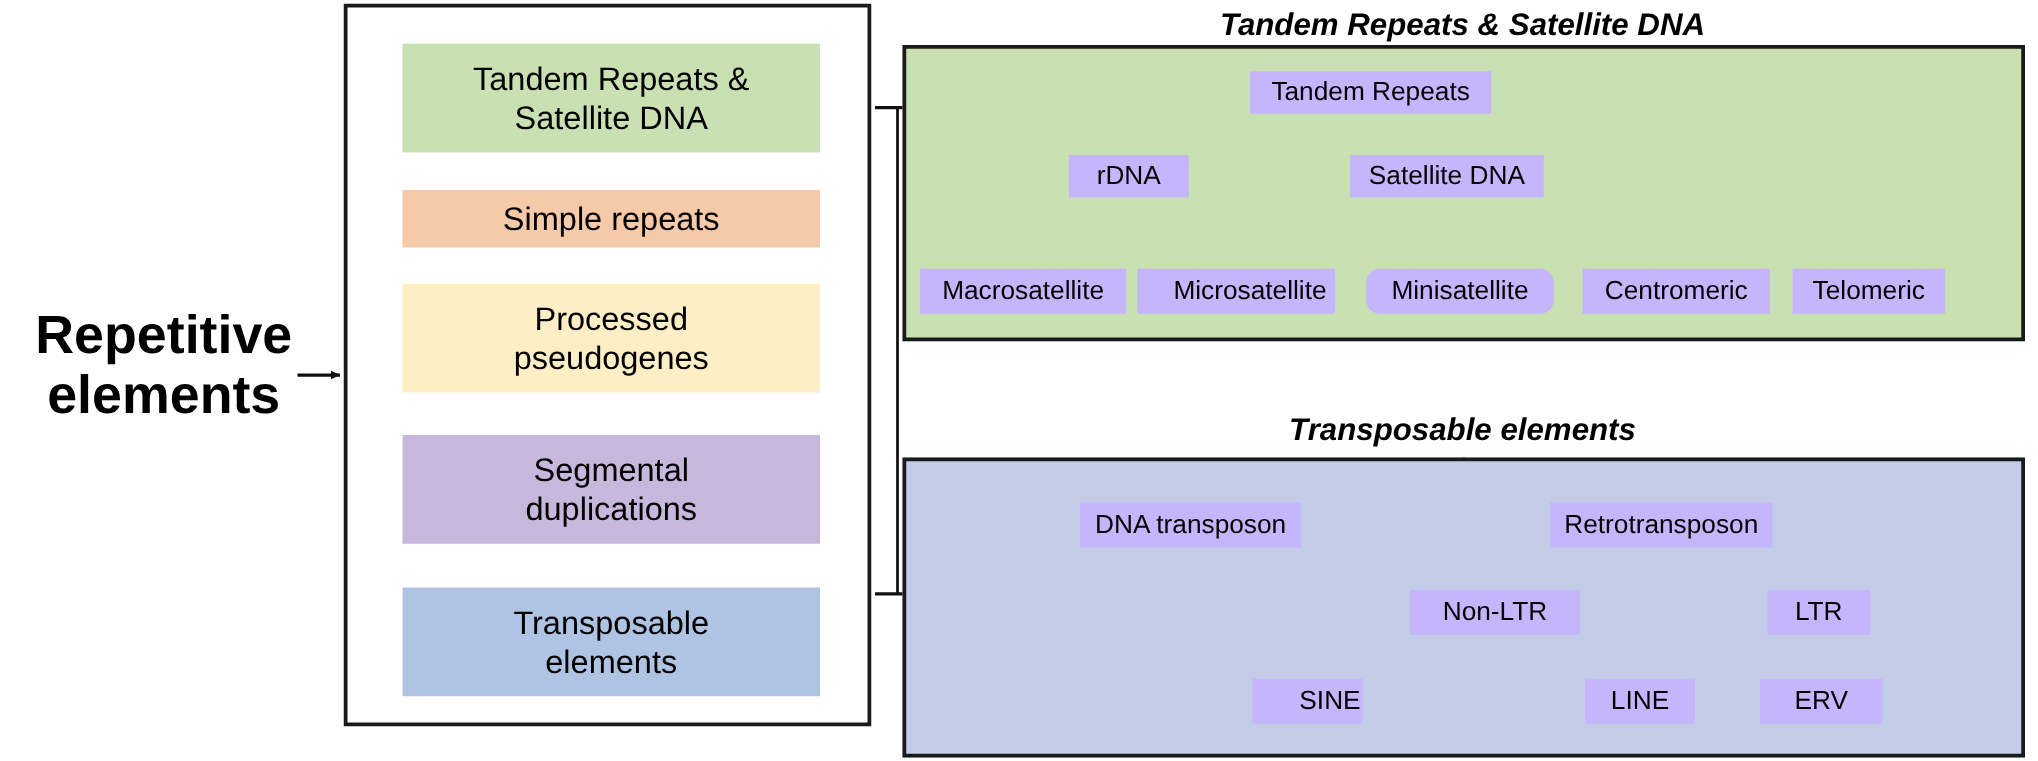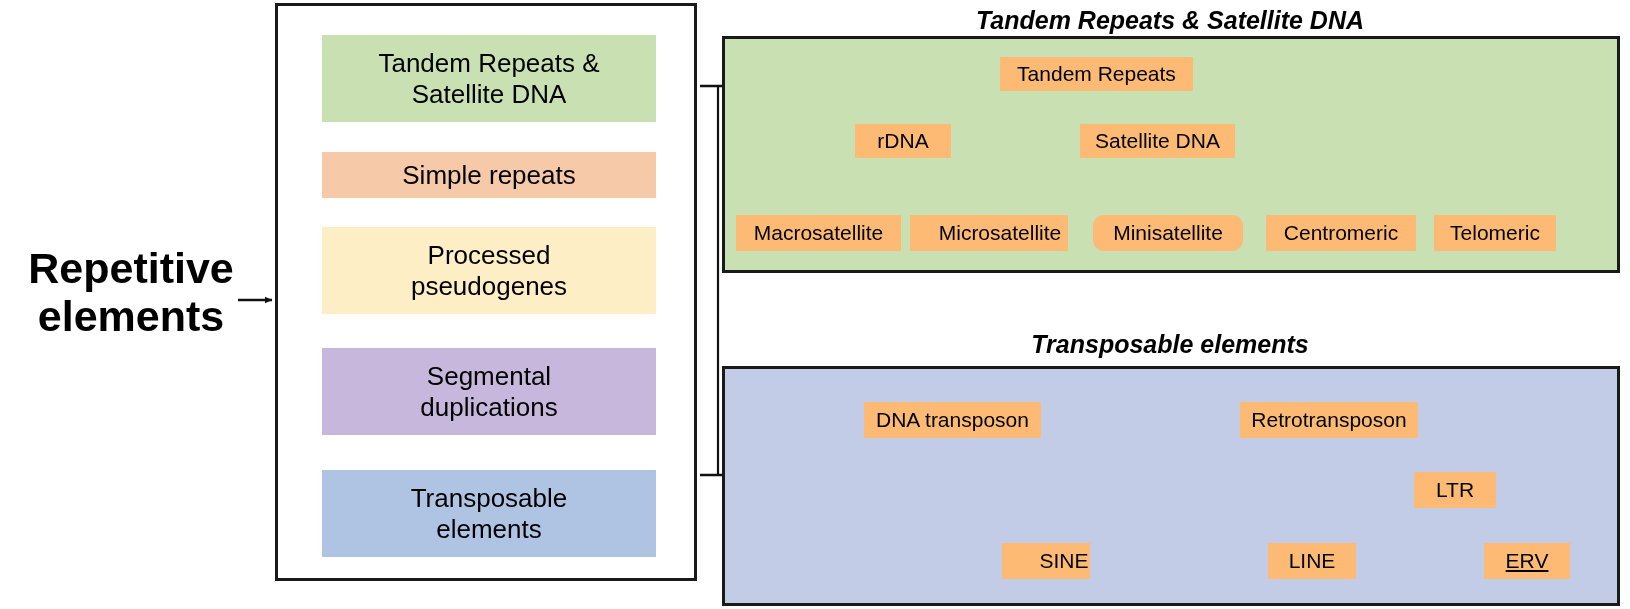--- a/index.html
+++ b/index.html
@@ -29,21 +29,21 @@
   .section-title{position:absolute;font-size:25px;font-weight:bold;text-align:center;font-style:italic;}
   #title-tandem{left:718px;top:6px;width:904px;}
   #title-te{left:718px;top:330px;width:904px;}
 
   
   .subpanel{position:absolute;box-sizing:border-box;border:3px solid #1a1a1a;}
   #panel-tandem{left:722px;top:36px;width:898px;height:237px;background:#c9e0b3;}
   #panel-te{left:722px;top:366px;width:898px;height:240px;background:#c3cce6;}
 
   
-  .node{position:absolute;background:#fdba74;display:flex;align-items:center;
+  .node{position:absolute;background:#c4b5fd;display:flex;align-items:center;
     justify-content:center;text-align:center;font-size:21px;white-space:nowrap;
     box-sizing:border-box;}
 </style>
 </head>
 <body>
 
 <div class="canvas">
 
   <svg class="edges" viewBox="0 0 1630 609" xmlns="http://www.w3.org/2000/svg">
     <defs>
@@ -151,26 +151,29 @@
 
   <div class="section-title" id="title-te">Transposable elements</div>
   <div class="subpanel" id="panel-te" style="background: rgb(195, 204, 230);"></div>
 
   <div class="node" style="left:864px;top:402px;width:177px;height:36px;">
     <span>DNA transposon</span>
   </div>
   <div class="node" style="left:1240px;top:402px;width:178px;height:36px;">
     <span>Retrotransposon</span>
   </div>
+  <div class="node" style="left:1128px;top:472px;width:136px;height:36px;">
+    <span>Non-LTR</span>
+  </div>
   <div class="node" style="left:1414px;top:472px;width:82px;height:36px;">
     <span>LTR</span>
   </div>
   <div class="node" style="left:1002px;top:543px;width:88px;height:36px;padding-left:36px;">
     <span>SINE</span>
   </div>
   <div class="node" style="left:1268px;top:543px;width:88px;height:36px;">
     <span>LINE</span>
   </div>
-  <div class="node" style="left:1484px;top:543px;width:86px;height:36px;text-decoration:underline;">
+  <div class="node" style="left:1408px;top:543px;width:98px;height:36px;">
     <span>ERV</span>
   </div>
 
 </div>
 
 </body></html>

